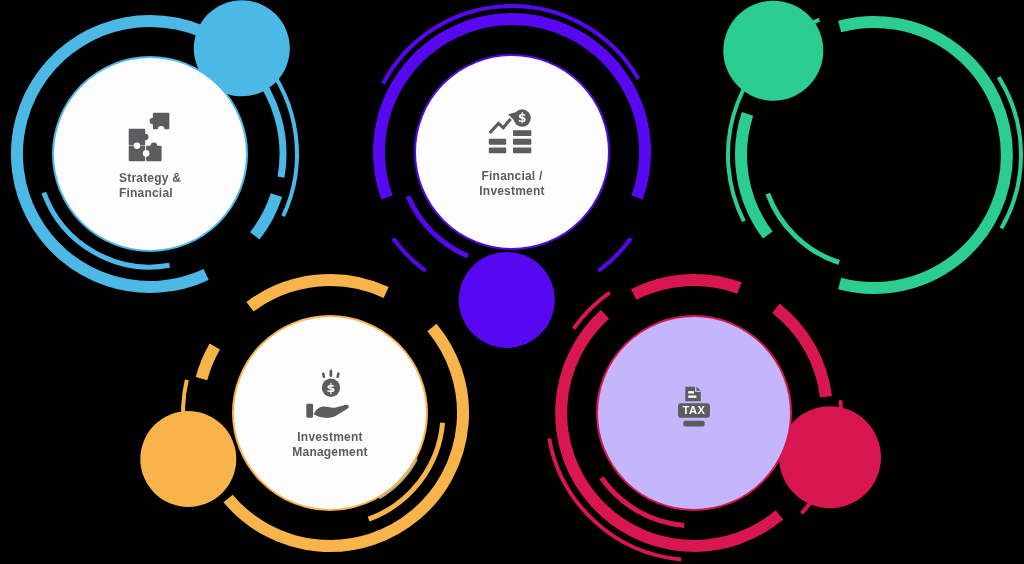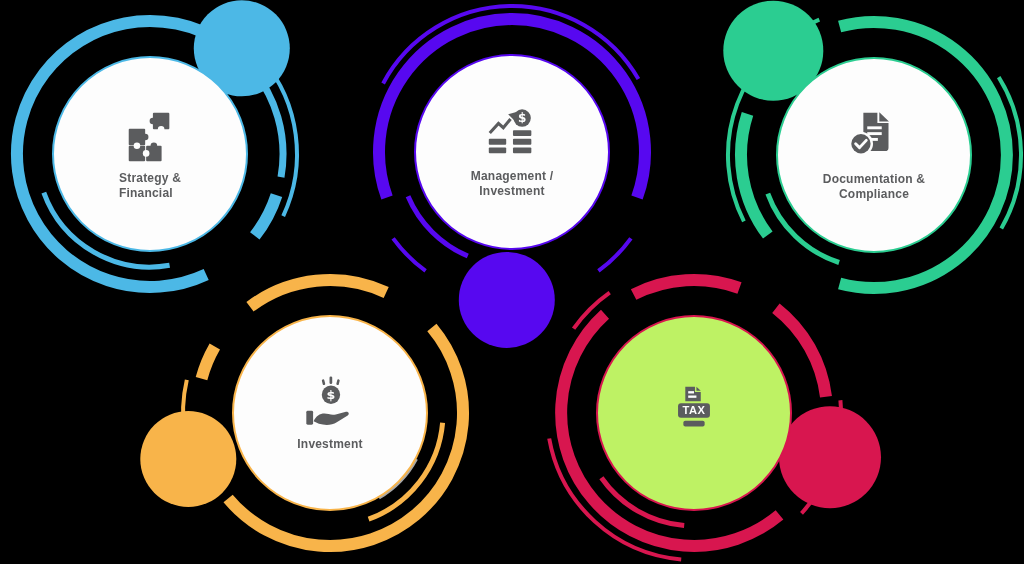--- a/index.html
+++ b/index.html
@@ -116,65 +116,46 @@
         <rect x="6" y="35" width="18" height="6" rx="1"></rect>
         <rect x="6" y="44" width="18" height="6" rx="1"></rect>
         <rect x="31" y="26" width="19" height="6" rx="1"></rect>
         <rect x="31" y="35" width="19" height="6" rx="1"></rect>
         <rect x="31" y="44" width="19" height="6" rx="1"></rect>
         <circle cx="40.5" cy="13.5" r="9"></circle>
       </g>
       <text x="40.5" y="18" text-anchor="middle" fill="#fdfdfd" font-family="DejaVu Sans, sans-serif" font-size="12.5" font-weight="bold">$</text>
     </svg>
     <div class="label" style="color: rgb(91, 92, 94);">
-      <span class="line">Management /</span>
+      <span class="line">Financial /</span>
       <span class="line">Investment</span>
     </div>
   </div>
 
-  <div class="unit" data-item="2" style="left: 776px; top: 57px; border-color: rgb(43, 205, 145); background: rgb(253, 253, 253);">
-    <svg class="icon" viewBox="0 0 60 60" style="color: rgb(91, 92, 94);">
-      <g fill="currentColor">
-        <path d="M19,5 H33.5 V15.5 H45 V41 q0,3.5 -3.5,3.5 H22.5 q-3.5,0 -3.5,-3.5 Z"></path>
-        <path d="M35.5,4.5 L45.5,14 H35.5 Z"></path>
-      </g>
-      <g fill="#fdfdfd">
-        <rect x="23" y="19" width="15" height="3"></rect>
-        <rect x="23" y="25" width="15" height="3"></rect>
-        <rect x="23" y="31" width="11" height="3"></rect>
-      </g>
-      <circle cx="16.5" cy="37" r="12.5" fill="#fdfdfd"></circle>
-      <circle cx="16.5" cy="37" r="10" fill="currentColor"></circle>
-      <path d="M11,37 L15,41 L22,33.5" stroke="#fdfdfd" stroke-width="3" fill="none" stroke-linecap="round" stroke-linejoin="round"></path>
-    </svg>
-    <div class="label" style="color: rgb(91, 92, 94);">
-      <span class="line">Documentation &amp;</span>
-      <span class="line">Compliance</span>
-    </div>
-  </div>
 
   <div class="unit" data-item="3" style="left: 232px; top: 315px; border-color: rgb(248, 180, 74); background: rgb(253, 253, 253);">
     <svg class="icon" viewBox="0 0 60 60" style="color: rgb(91, 92, 94);">
       <g fill="currentColor">
         <rect x="22" y="6.5" width="2.6" height="6" rx="1.2" transform="rotate(-14 23.3 9.5)"></rect>
         <rect x="29.5" y="3.5" width="2.8" height="8" rx="1.3"></rect>
         <rect x="37" y="6.5" width="2.6" height="6" rx="1.2" transform="rotate(14 38.3 9.5)"></rect>
         <circle cx="31" cy="22.5" r="9.5"></circle>
         <path d="M13,50 C16,43 22,40.5 28.5,42.5 C31,43.3 33.2,43.5 36,43 L46.5,40.2
                  C49,39.6 50.6,42.4 48.3,44 L37,51 C32,54 25.5,54.5 18.5,52.5 Z"></path>
         <rect x="5.5" y="39" width="7" height="14.5" rx="1.5"></rect>
       </g>
       <text x="31" y="27" text-anchor="middle" fill="#fdfdfd" font-family="DejaVu Sans, sans-serif" font-size="13" font-weight="bold">$</text>
     </svg>
     <div class="label" style="color: rgb(91, 92, 94);">
       <span class="line">Investment</span>
+      <span class="line">Management</span>
     </div>
   </div>
 
-  <div class="unit" data-item="4" style="left: 596px; top: 315px; border-color: rgb(216, 22, 79); background: #bef264;">
+  <div class="unit" data-item="4" style="left: 596px; top: 315px; border-color: rgb(216, 22, 79); background: #c4b5fd;">
     <svg class="icon" viewBox="0 0 60 60" style="color: rgb(91, 92, 94);">
       <g fill="currentColor">
         <path d="M21,6 H31 V11.5 H37 V21 H21 Z"></path>
         <path d="M32.5,6 L37,10.2 H32.5 Z"></path>
         <rect x="13.5" y="23" width="33" height="15" rx="3"></rect>
         <rect x="19" y="41" width="22" height="6" rx="2"></rect>
       </g>
       <g fill="#fdfdfd">
         <rect x="24" y="10.5" width="6" height="2.4"></rect>
         <rect x="24" y="15" width="8.5" height="2.4"></rect>

